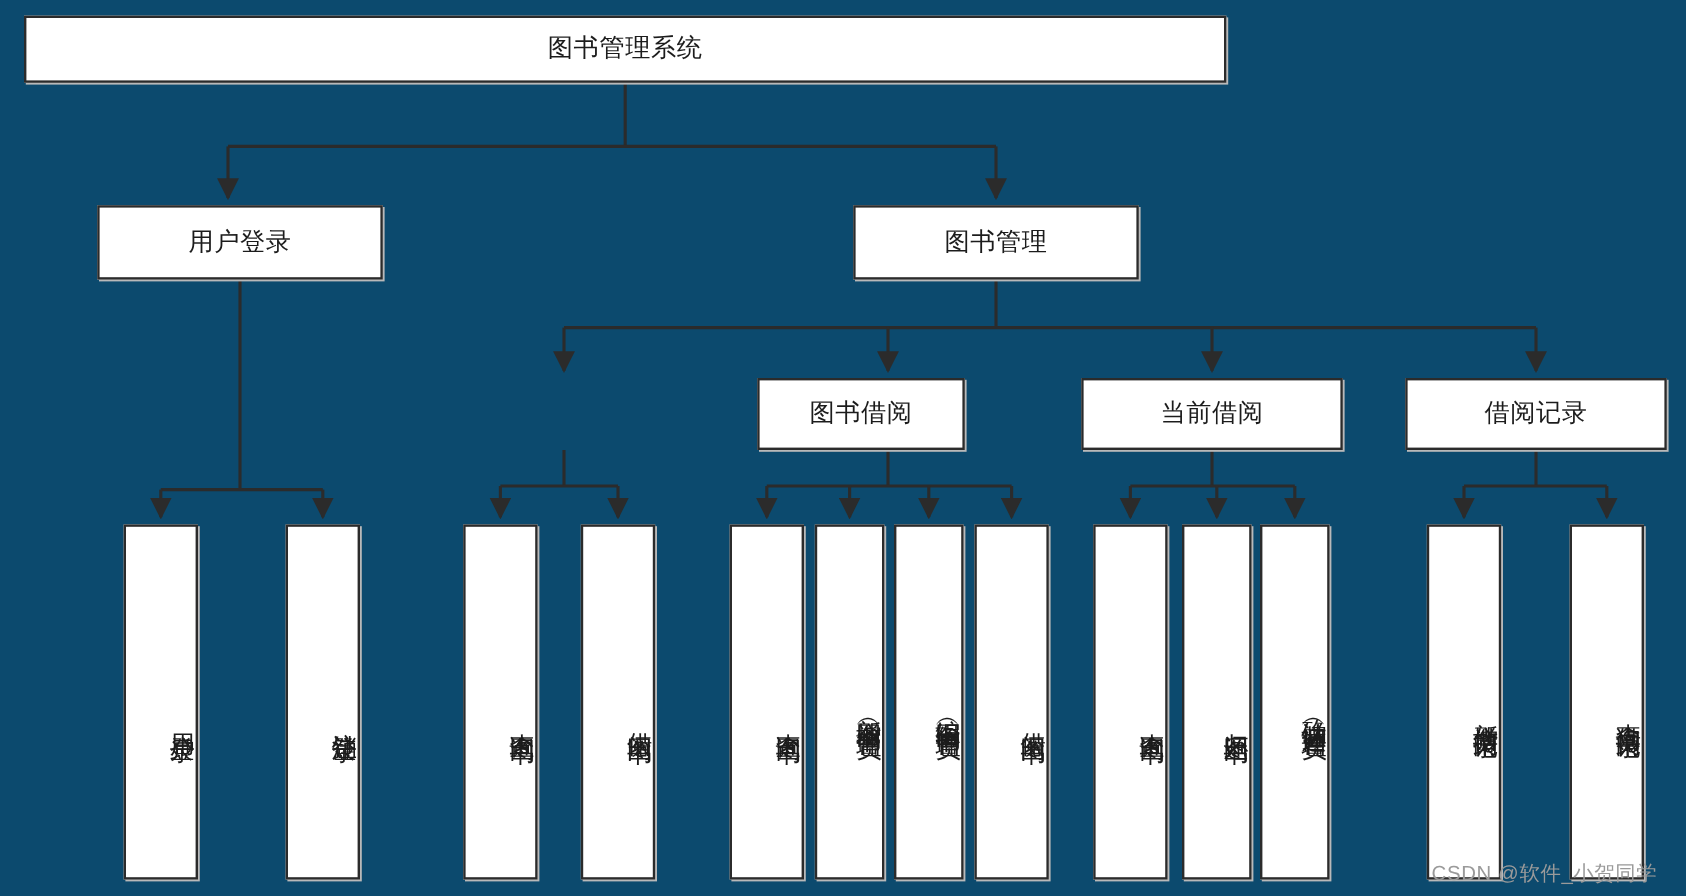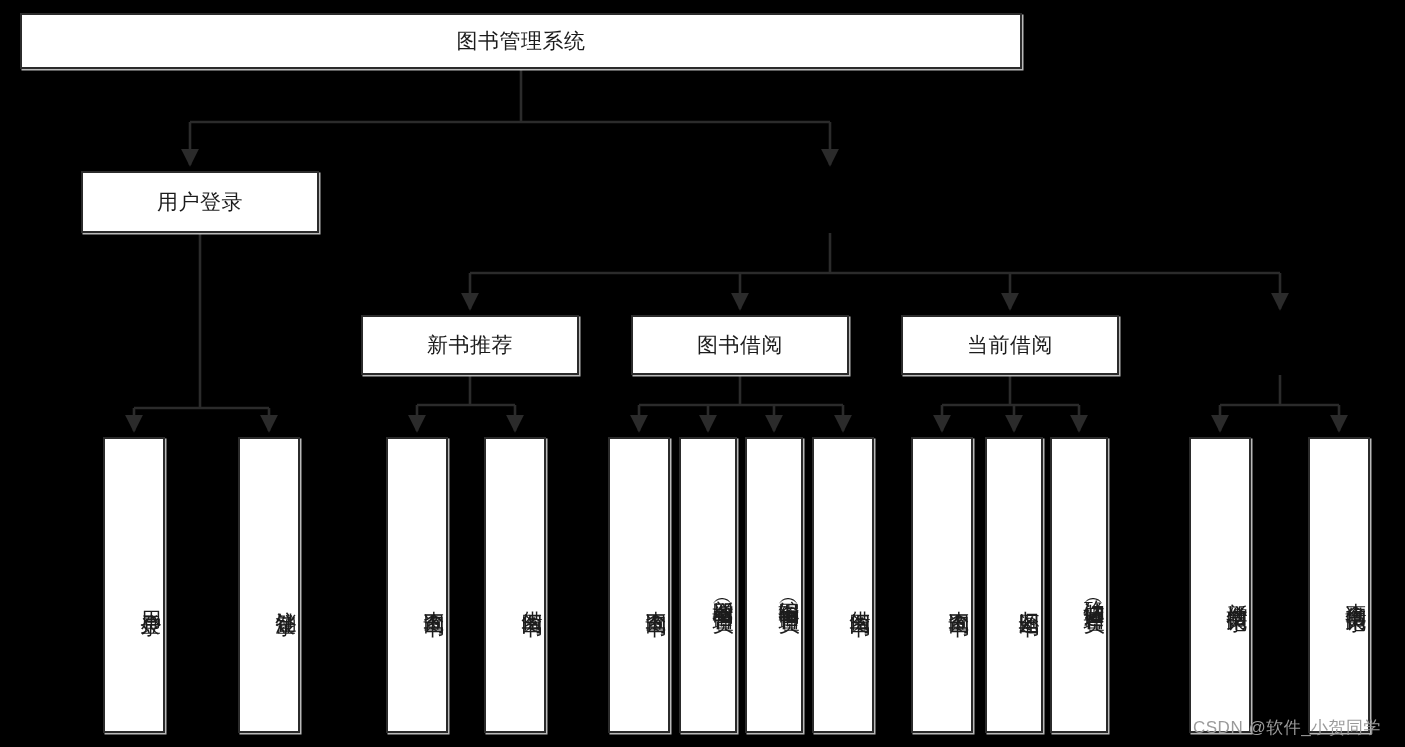--- a/index.html
+++ b/index.html
@@ -7,21 +7,21 @@
     padding: 0;
     background: #ffffff;
   }
   body {
     font-family: "Liberation Sans", "DejaVu Sans", sans-serif;
   }
   #canvas {
     position: relative;
     width: 1405px;
     height: 747px;
-    background: #000000;
+    background: #0c4a6e;
     overflow: hidden;
   }
   svg#wires {
     position: absolute;
     left: 0;
     top: 0;
     width: 1405px;
     height: 747px;
     pointer-events: none;
   }
@@ -119,24 +119,25 @@
       <path d="M 1280 375 L 1280 405"></path>
       <path d="M 1220 405 L 1339 405"></path>
       <path d="M 1220 405 L 1220 431" marker-end="url(#arrow)"></path>
       <path d="M 1339 405 L 1339 431" marker-end="url(#arrow)"></path>
     </g>
   </svg>
 
   <div class="node horiz root" id="node-root" style="left: 20px; top: 13px; width: 1002px; height: 56px;">图书管理系统</div>
 
   <div class="node horiz" id="node-l1-0" style="left: 81px; top: 171px; width: 238px; height: 62px;">用户登录</div>
+  <div class="node horiz" id="node-l1-1" style="left: 711px; top: 171px; width: 238px; height: 62px;">图书管理</div>
 
-  <div class="node horiz" id="node-l2-0" style="left: 361px; top: 315px; width: 218px; height: 60px;">新书推荐</div>
-  <div class="node horiz" id="node-l2-1" style="left: 631px; top: 315px; width: 218px; height: 60px;">图书借阅</div>
+  <div class="node horiz" id="node-l2-1" style="left: 631px; top: 315px; width: 173px; height: 60px;">图书借阅</div>
   <div class="node horiz" id="node-l2-2" style="left: 901px; top: 315px; width: 218px; height: 60px; text-align: right;">当前借阅</div>
+  <div class="node horiz" id="node-l2-3" style="left: 1171px; top: 315px; width: 218px; height: 60px;">借阅记录</div>
 
   <div class="node vert" id="leaf-0" style="left: 103px; top: 437px; width: 62px; height: 296px;">用户登录</div>
   <div class="node vert" id="leaf-1" style="left: 238px; top: 437px; width: 62px; height: 296px;">注销登录</div>
   <div class="node vert" id="leaf-2" style="left: 386px; top: 437px; width: 62px; height: 296px;">查询图书</div>
   <div class="node vert" id="leaf-3" style="left: 484px; top: 437px; width: 62px; height: 296px;">借阅图书</div>
   <div class="node vert" id="leaf-4" style="left: 608px; top: 437px; width: 62px; height: 296px;">查询图书</div>
   <div class="node vert tall" id="leaf-5" style="left: 679px; top: 437px; width: 58px; height: 296px;">新增图书（管理员）</div>
   <div class="node vert tall" id="leaf-6" style="left: 745px; top: 437px; width: 58px; height: 296px;">编辑图书（管理员）</div>
   <div class="node vert" id="leaf-7" style="left: 812px; top: 437px; width: 62px; height: 296px;">借阅图书</div>
   <div class="node vert" id="leaf-8" style="left: 911px; top: 437px; width: 62px; height: 296px;">查询图书</div>

